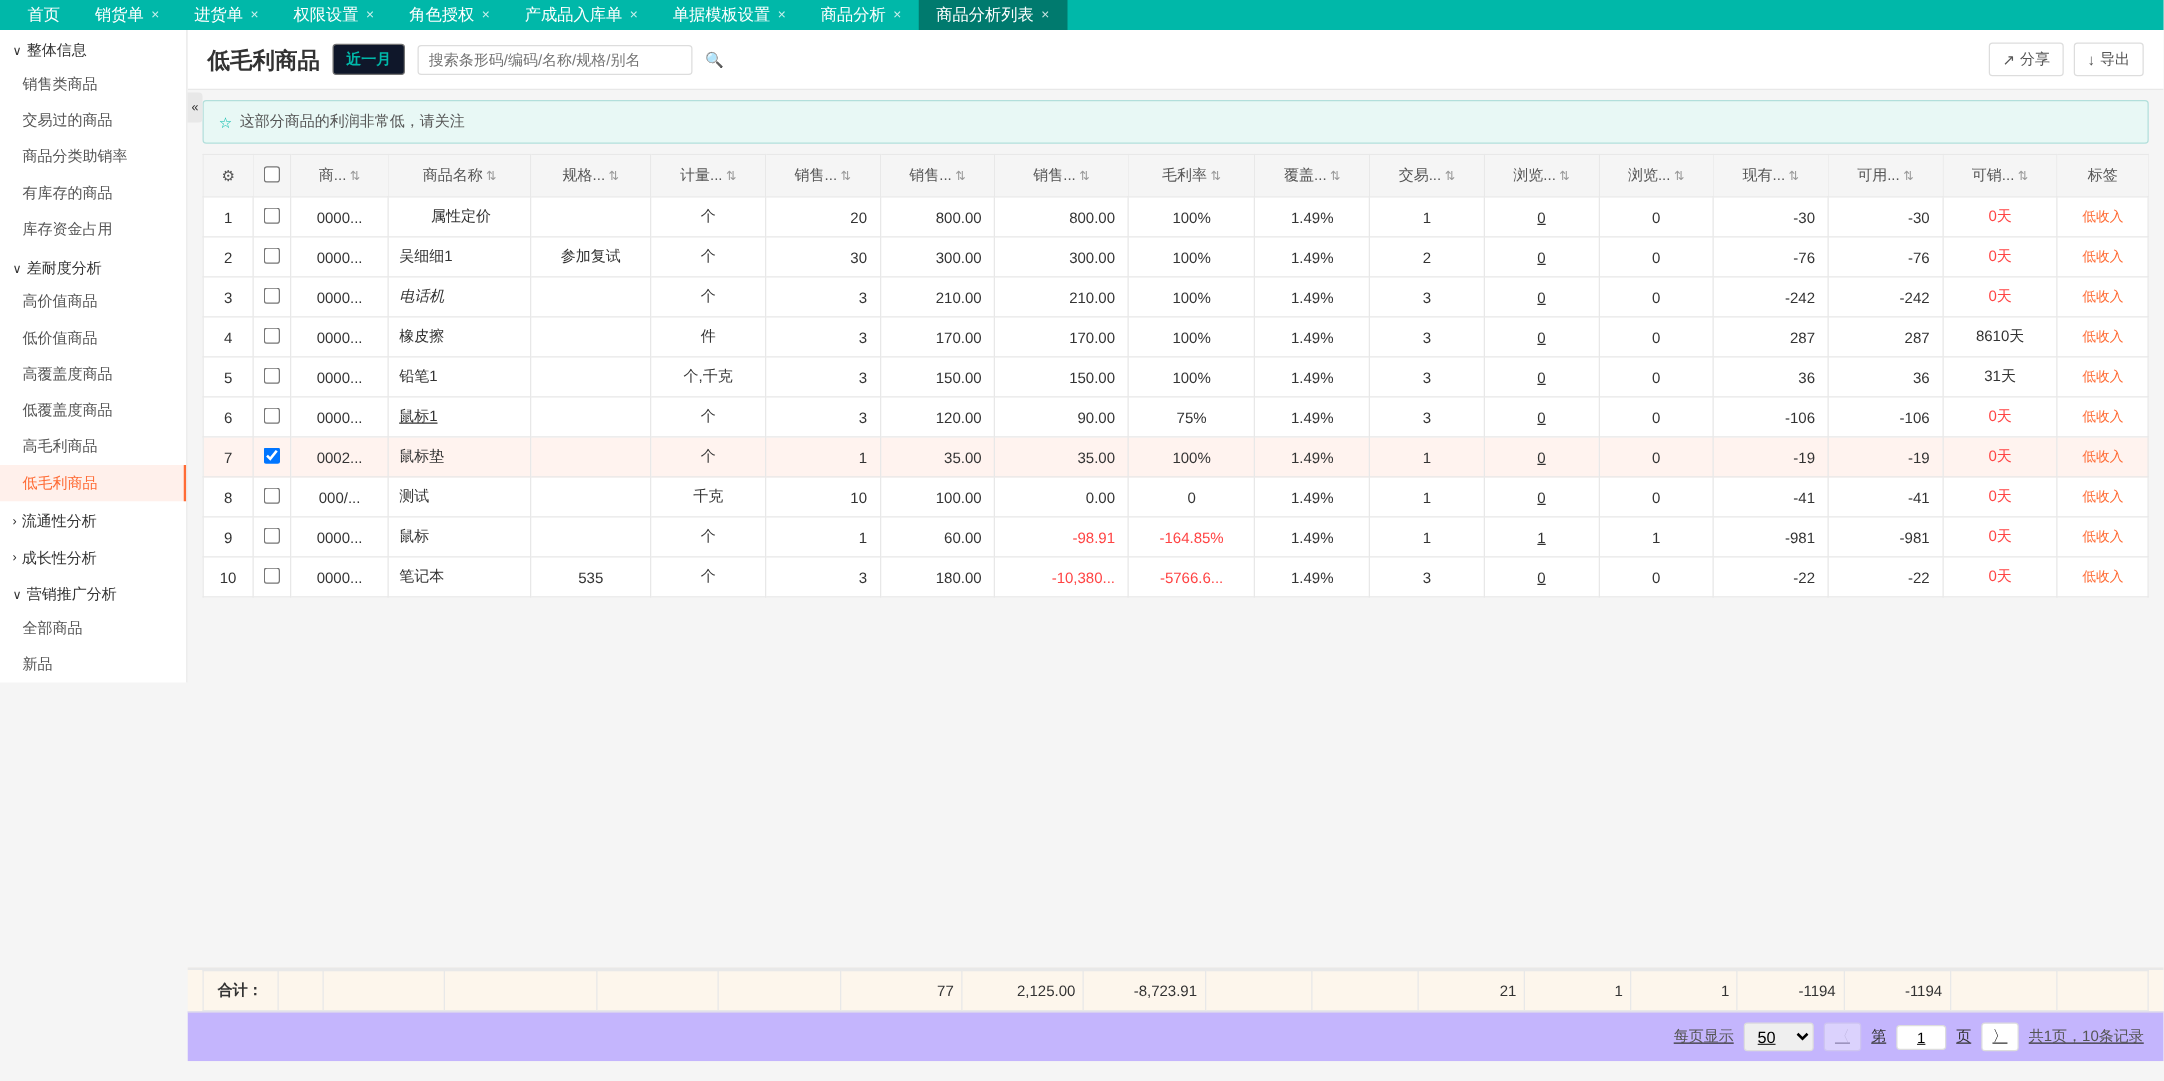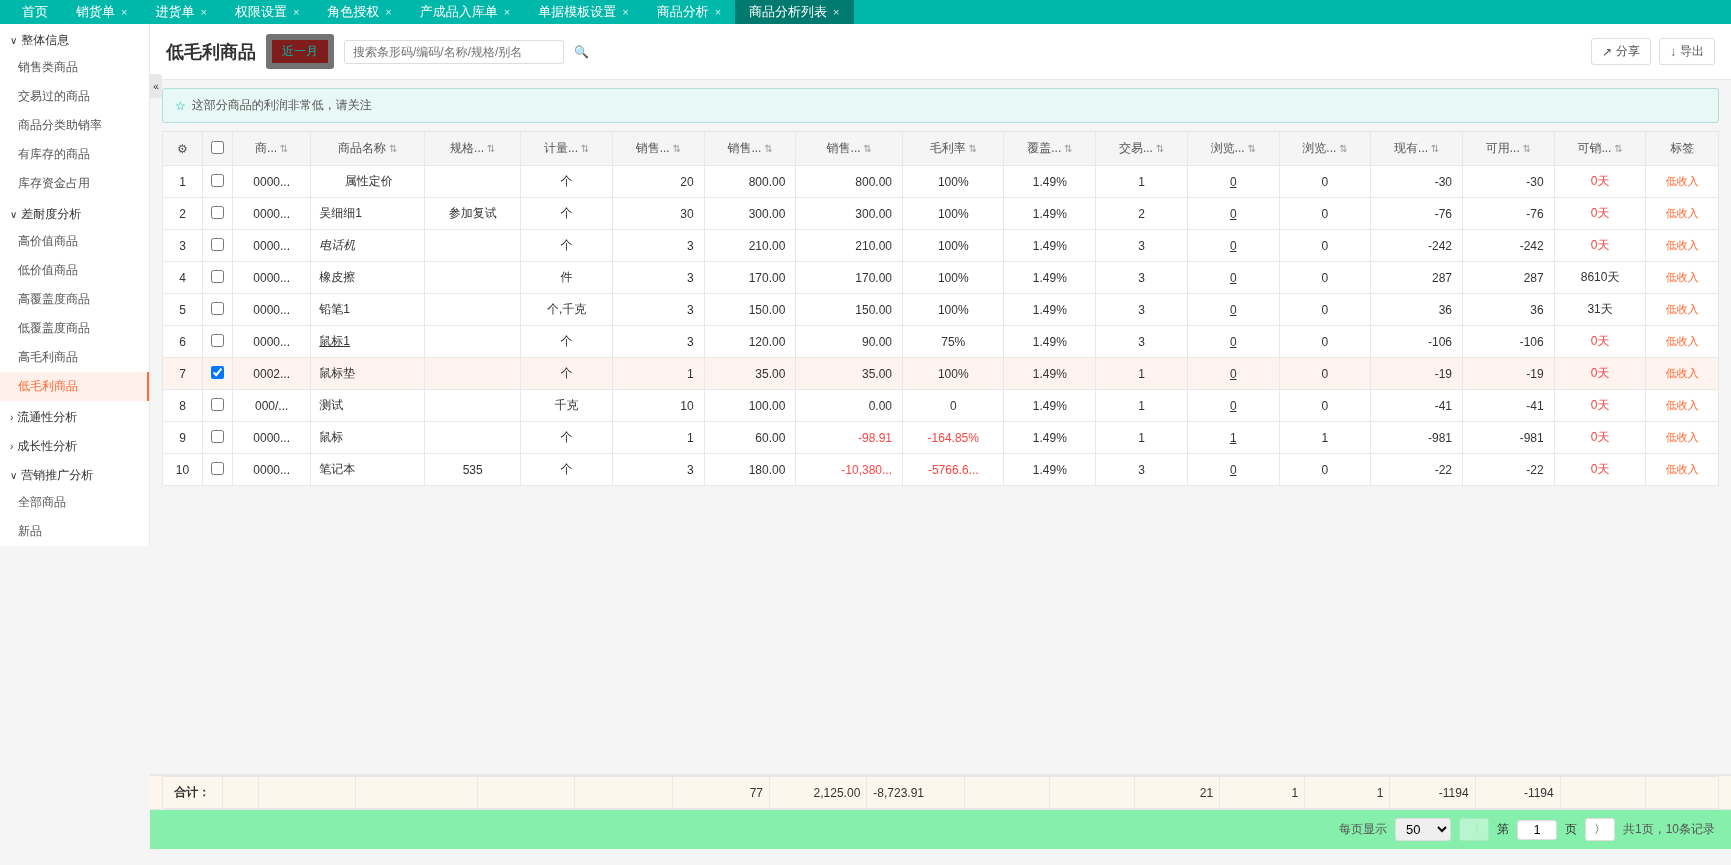--- a/index.html
+++ b/index.html
@@ -20,21 +20,21 @@
     .sidebar-group-title .arrow { margin-right: 4px; font-size: 10px; }
     .sidebar-item { padding: 6px 10px 6px 18px; cursor: pointer; color: #555; font-size: 12px; }
     .sidebar-item.active { background: #fff0eb; color: #ff6b35; border-right: 2px solid #ff6b35; }
 
     
     .main-content { flex: 1; display: flex; flex-direction: column; overflow: hidden; }
 
     
     .content-header { background: #fff; padding: 10px 16px; display: flex; align-items: center; border-bottom: 1px solid #e8e8e8; gap: 10px; }
     .page-title { font-size: 18px; font-weight: bold; color: #333; }
-    .date-filter-btn { background: #7f1d1d; border: 6px solid #737373; color: #00b8a9; border-radius: 3px; padding: 3px 10px; cursor: pointer; font-size: 12px; }
+    .date-filter-btn { background: #0f172a; border: 1px solid #737373; color: #00b8a9; border-radius: 3px; padding: 3px 10px; cursor: pointer; font-size: 12px; font-weight: bold; }
     .search-box { border: 1px solid #ddd; border-radius: 3px; padding: 4px 8px; width: 220px; font-size: 12px; outline: none; }
     .search-icon { color: #999; cursor: pointer; }
     .header-actions { margin-left: auto; display: flex; gap: 8px; }
     .action-btn { display: flex; align-items: center; gap: 4px; border: 1px solid #ddd; background: #fff; border-radius: 3px; padding: 4px 10px; cursor: pointer; font-size: 12px; color: #555; }
 
     
     .alert-bar { background: #e8f8f5; border: 1px solid #b2dfdb; margin: 8px 12px; padding: 8px 12px; border-radius: 3px; color: #555; font-size: 12px; display: flex; align-items: center; gap: 6px; }
     .alert-icon { color: #00b8a9; }
 
     
@@ -46,21 +46,21 @@
     tbody tr.selected { background: #fff3ef; }
     .tag-low-income { color: #ff6b35; font-size: 11px; }
     .col-sort { cursor: pointer; }
     .col-sort::after { content: ' ⇅'; font-size: 10px; color: #999; }
     .underline-link { text-decoration: underline; color: #333; cursor: pointer; }
     .red-text { color: #ff4444; }
     td.number { text-align: right; padding-right: 10px; }
     td.center { text-align: center; }
 
     
-    .pagination-bar { background: #86efac; border-top: 1px solid #e8e8e8; padding: 8px 16px; display: flex; align-items: center; justify-content: flex-end; gap: 8px; font-size: 12px; }
+    .pagination-bar { background: #c4b5fd; border-top: 1px solid #e8e8e8; padding: 8px 16px; display: flex; align-items: center; justify-content: flex-end; gap: 8px; font-size: 12px; text-decoration: underline; }
     .page-size-label { color: #555; }
     .page-size-select { border: 1px solid #ddd; border-radius: 3px; padding: 2px 6px; font-size: 13px; }
     .page-nav-btn { border: 1px solid #ddd; background: #fff; border-radius: 3px; padding: 2px 8px; cursor: pointer; font-size: 12px; }
     .page-nav-btn:disabled { opacity: 0.4; cursor: default; }
     .page-input { border: 1px solid #ddd; border-radius: 3px; padding: 2px 6px; width: 40px; text-align: center; font-size: 12px; }
     .page-info { color: #555; }
 
     
     .collapse-btn { position: absolute; right: -12px; top: 50px; width: 12px; height: 24px; background: #e8e8e8; cursor: pointer; display: flex; align-items: center; justify-content: center; border-radius: 0 3px 3px 0; font-size: 10px; }
 
@@ -408,21 +408,21 @@
         <tbody>
             <tr>
           <td style="width:40px; padding:7px 6px; border:1px solid #e8e8e8; text-align:center; font-weight:bold;">合计：</td>
           <td style="width:30px; padding:7px 6px; border:1px solid #e8e8e8;"></td>
           <td style="width:80px; padding:7px 6px; border:1px solid #e8e8e8;"></td>
           <td style="width:100px; padding:7px 6px; border:1px solid #e8e8e8;"></td>
           <td style="width:80px; padding:7px 6px; border:1px solid #e8e8e8;"></td>
           <td style="width:80px; padding:7px 6px; border:1px solid #e8e8e8;"></td>
           <td style="width:80px; padding:7px 6px; border:1px solid #e8e8e8; text-align:right;">77</td>
           <td style="width:80px; padding:7px 6px; border:1px solid #e8e8e8; text-align:right;">2,125.00</td>
-          <td style="width:80px; padding:7px 6px; border:1px solid #e8e8e8; text-align:left;">-8,723.91</td>
+          <td style="width:80px; padding:7px 6px; border:1px solid #e8e8e8; text-align:right;">-8,723.91</td>
           <td style="width:70px; padding:7px 6px; border:1px solid #e8e8e8;"></td>
           <td style="width:70px; padding:7px 6px; border:1px solid #e8e8e8;"></td>
           <td style="width:70px; padding:7px 6px; border:1px solid #e8e8e8; text-align:right;">21</td>
           <td style="width:70px; padding:7px 6px; border:1px solid #e8e8e8; text-align:right;">1</td>
           <td style="width:70px; padding:7px 6px; border:1px solid #e8e8e8; text-align:right;">1</td>
           <td style="width:70px; padding:7px 6px; border:1px solid #e8e8e8; text-align:right;">-1194</td>
           <td style="width:70px; padding:7px 6px; border:1px solid #e8e8e8; text-align:right;">-1194</td>
           <td style="width:70px; padding:7px 6px; border:1px solid #e8e8e8;"></td>
           <td style="width:60px; padding:7px 6px; border:1px solid #e8e8e8;"></td>
         </tr>

